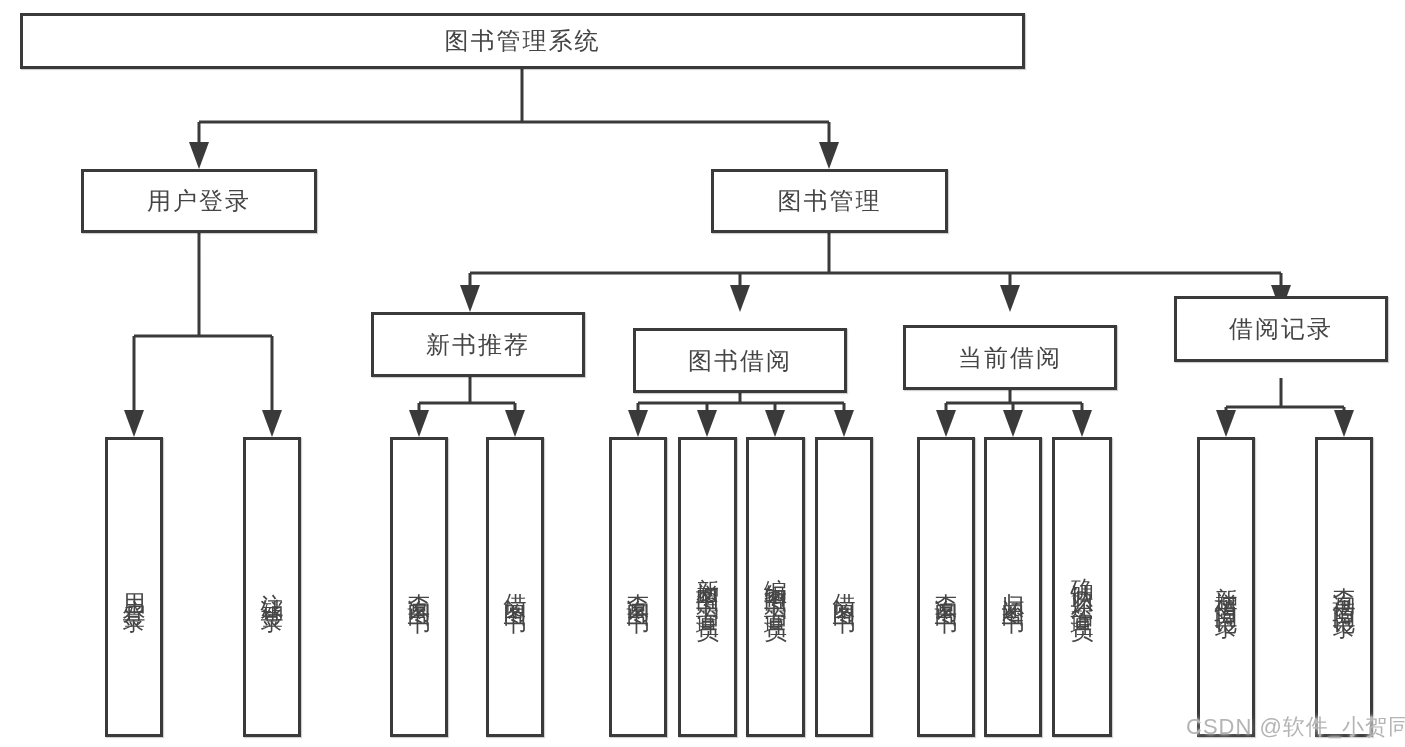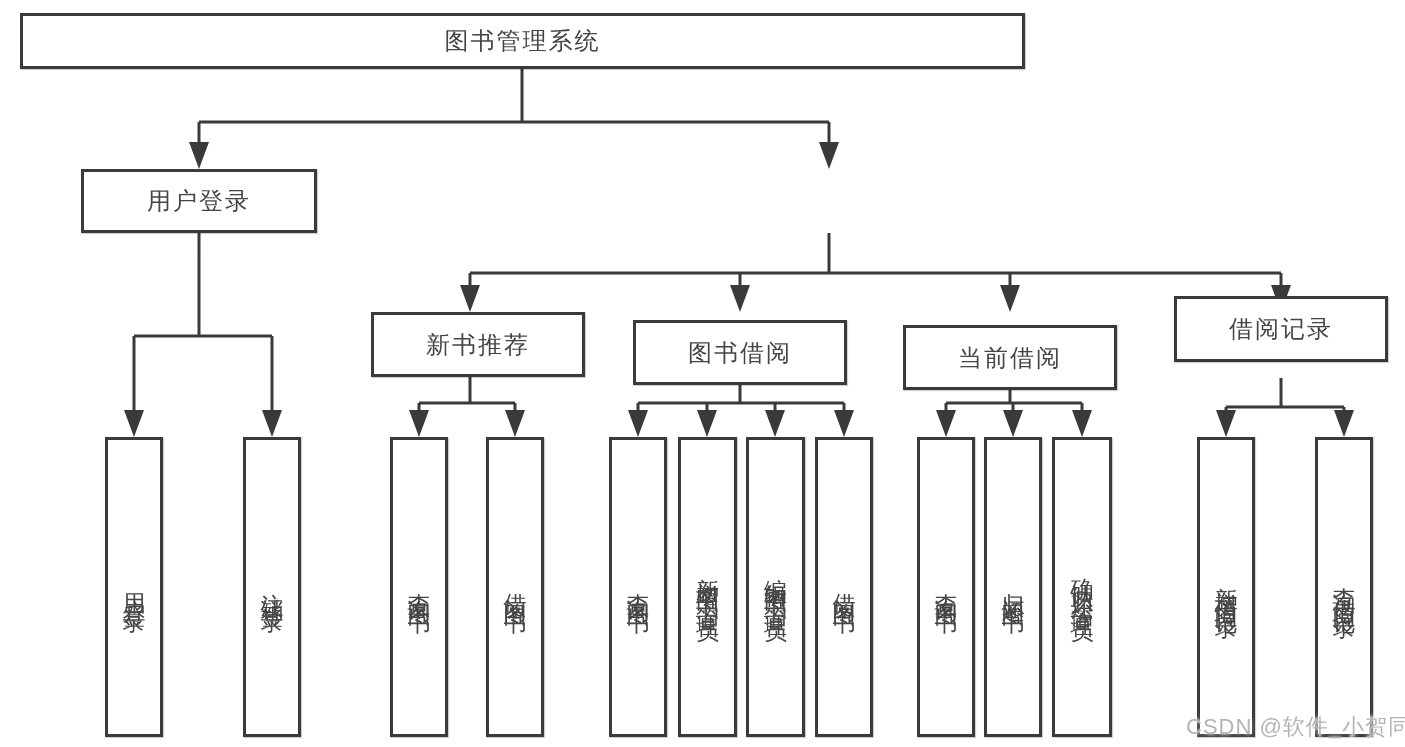--- a/index.html
+++ b/index.html
@@ -97,25 +97,28 @@
       </g>
   </svg>
 
   <div class="node hbox" style="left:20px; top:13px; width:1005px; height:56px;">
     <span>图书管理系统</span>
   </div>
 
   <div class="node hbox" style="left:81px; top:169px; width:236px; height:64px;">
     <span>用户登录</span>
   </div>
+  <div class="node hbox" style="left:711px; top:169px; width:237px; height:64px;">
+    <span>图书管理</span>
+  </div>
 
   <div class="node hbox" style="left:363px; top:312px; width:214px; height:65px;margin-left:8px;">
     <span>新书推荐</span>
   </div>
-  <div class="node hbox" style="left:633px; top:320px; width:214px; height:65px;">
+  <div class="node hbox" style="left:633px; top:328px; width:214px; height:65px;">
     <span>图书借阅</span>
   </div>
   <div class="node hbox" style="left:903px; top:325px; width:214px; height:65px;">
     <span>当前借阅</span>
   </div>
   <div class="node hbox" style="left:1174px; top:296px; width:214px; height:66px;">
     <span>借阅记录</span>
   </div>
 
   <div class="node vbox" style="left:105px; width:58px;">

